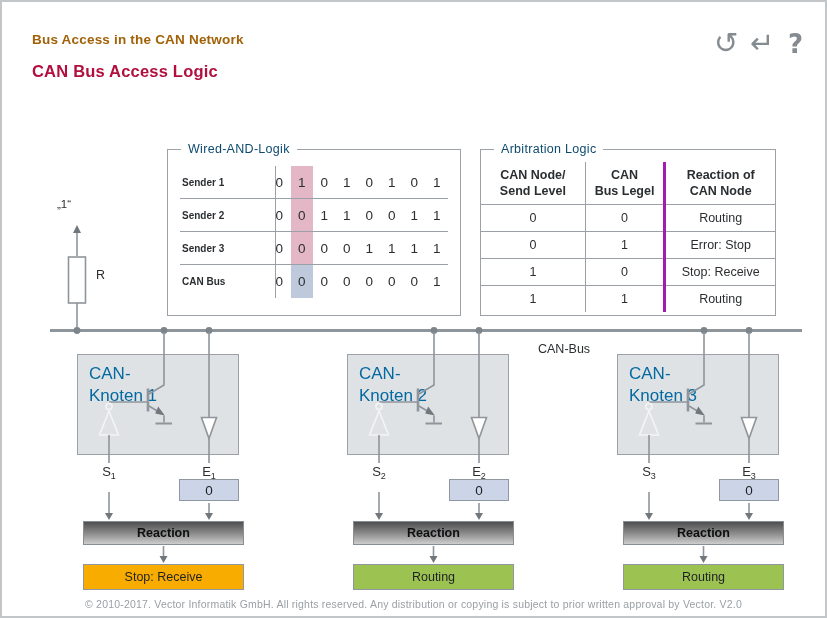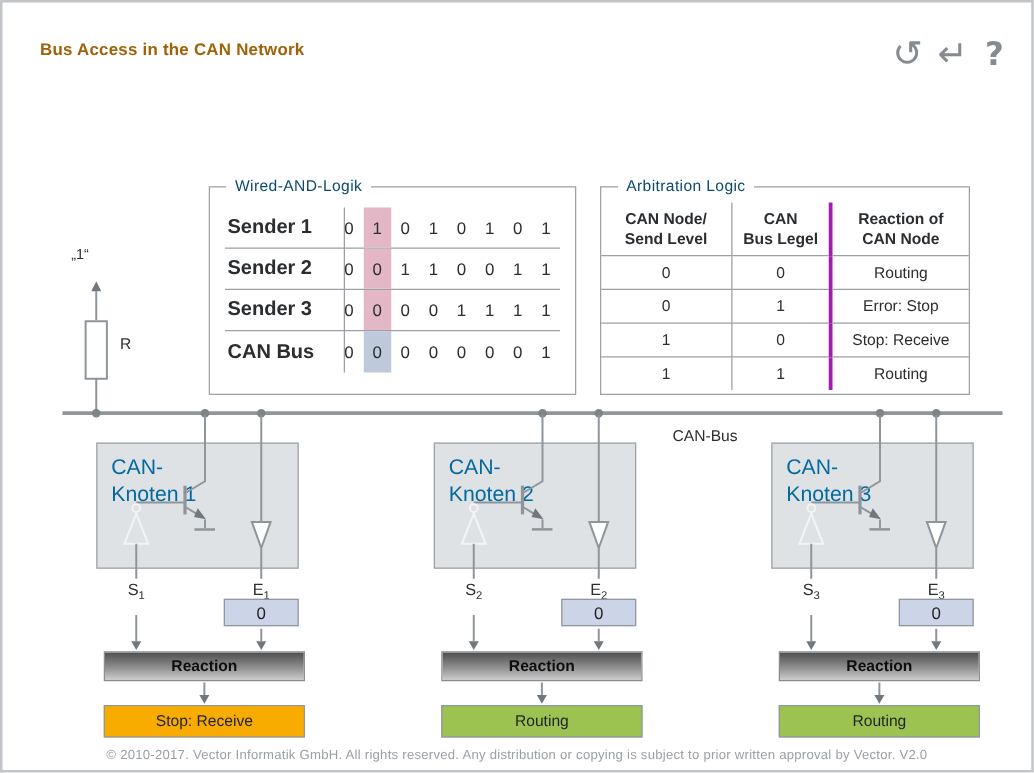--- a/index.html
+++ b/index.html
@@ -23,21 +23,21 @@
   fieldset legend { font-size:12.5px; color:#0c4a6e; padding:0 7px; margin-left:13px;
                     letter-spacing:.3px; }
   .wired { left:165px; top:140px; width:292px; height:174px; }
   .arb   { left:478px; top:140px; width:296px; height:174px; }
 
   
   .wired-rows { margin:10px 12px 0 12px; position:relative; }
   .w-row { display:flex; height:33px; align-items:stretch; }
   .w-row.sep { border-bottom:1px solid #9aa0a6; }
   .w-label { width:88px; display:flex; align-items:center; padding-left:2px;
-             font-size:16px; font-weight:bold; color:#2b2e31; }
+             font-size:10px; font-weight:bold; color:#2b2e31; }
   .w-cell  { width:22.5px; display:flex; align-items:center; justify-content:center;
              font-size:13.5px; color:#2b2e31; }
   .w-vline { position:absolute; left:95px; top:0; width:1px; height:132px; background:#9aa0a6; }
 
   
   .arb table { border-collapse:collapse; margin:6px auto 0 auto; }
   .arb td { text-align:center; vertical-align:middle; font-size:12.5px; color:#2b2e31; }
   .arb .hd td { font-weight:bold; white-space:pre-line; height:42px; line-height:1.3;
                 border-bottom:1px solid #9aa0a6; }
   .arb .dr td { height:27px; border-bottom:1px solid #9aa0a6; }
@@ -75,20 +75,21 @@
 
   .footer { position:absolute; left:0; top:596px; width:100%; text-align:center;
             font-size:10.5px; color:#9aa0a5; letter-spacing:.2px; }
 </style>
 </head>
 <body>
 
 <div class="page">
 
   <div class="subtitle">Bus Access in the CAN Network</div>
+  <div class="title">CAN Bus Access Logic</div>
   <div class="hdr-icon icon-reload">↺</div>
   <div class="hdr-icon icon-return">↵</div>
   <div class="hdr-icon icon-help">?</div>
 
   <fieldset class="wired">
     <legend>Wired-AND-Logik</legend>
     <div class="wired-rows">
       <div class="w-vline"></div>
       <div class="w-row sep">
         <div class="w-label">Sender 1</div>

